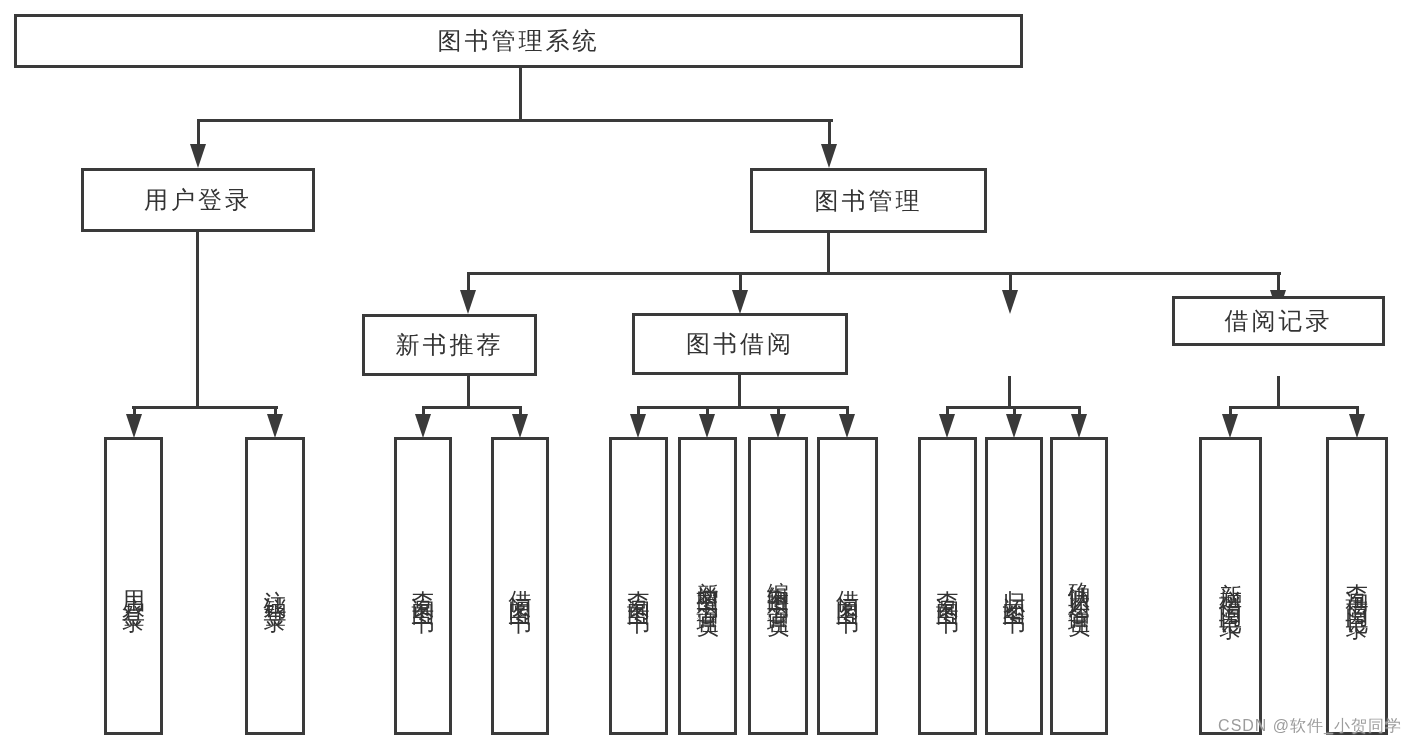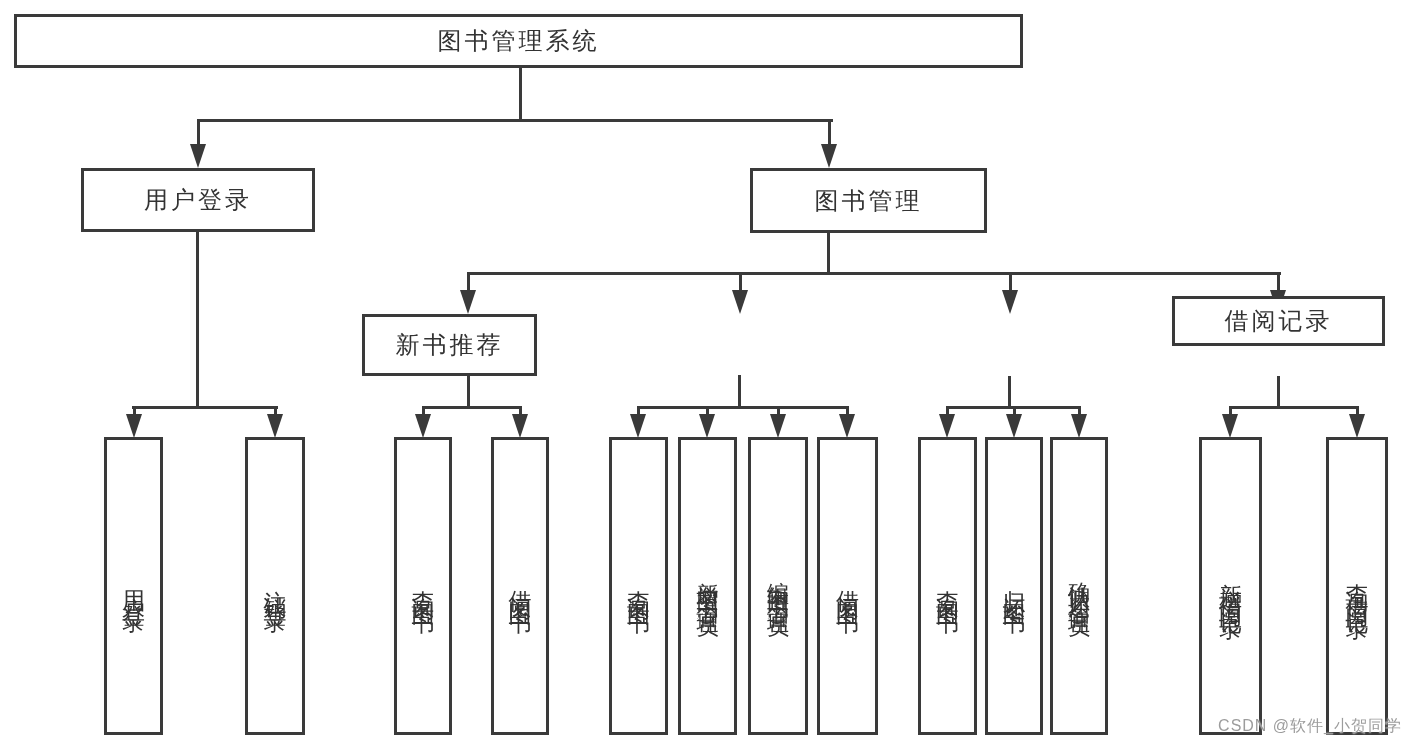--- a/index.html
+++ b/index.html
@@ -84,20 +84,21 @@
   <div class="arrow" style="left:267px;top:406px;height:32px;"></div>
 
   <div class="vl" style="left:827px;top:233px;height:42px;"></div>
   <div class="hl" style="left:467px;top:272px;width:814px;"></div>
   <div class="arrow" style="left:460px;top:272px;height:42px;"></div>
   <div class="arrow" style="left:732px;top:272px;height:42px;"></div>
   <div class="arrow" style="left:1002px;top:272px;height:42px;"></div>
   <div class="arrow" style="left:1270px;top:272px;height:42px;"></div>
 
   <div class="node" style="left:362px;top:314px;width:175px;height:62px;">新书推荐</div>
+  <div class="node" style="left:632px;top:313px;width:216px;height:62px;">图书借阅</div>
   <div class="node" style="left:1172px;top:296px;width:213px;height:50px;">借阅记录</div>
 
   <div class="vl" style="left:467px;top:376px;height:33px;"></div>
   <div class="hl" style="left:422px;top:406px;width:100px;"></div>
   <div class="arrow" style="left:415px;top:406px;height:32px;"></div>
   <div class="arrow" style="left:512px;top:406px;height:32px;"></div>
 
   <div class="vl" style="left:738px;top:375px;height:34px;"></div>
   <div class="hl" style="left:637px;top:406px;width:212px;"></div>
   <div class="arrow" style="left:630px;top:406px;height:32px;"></div>

